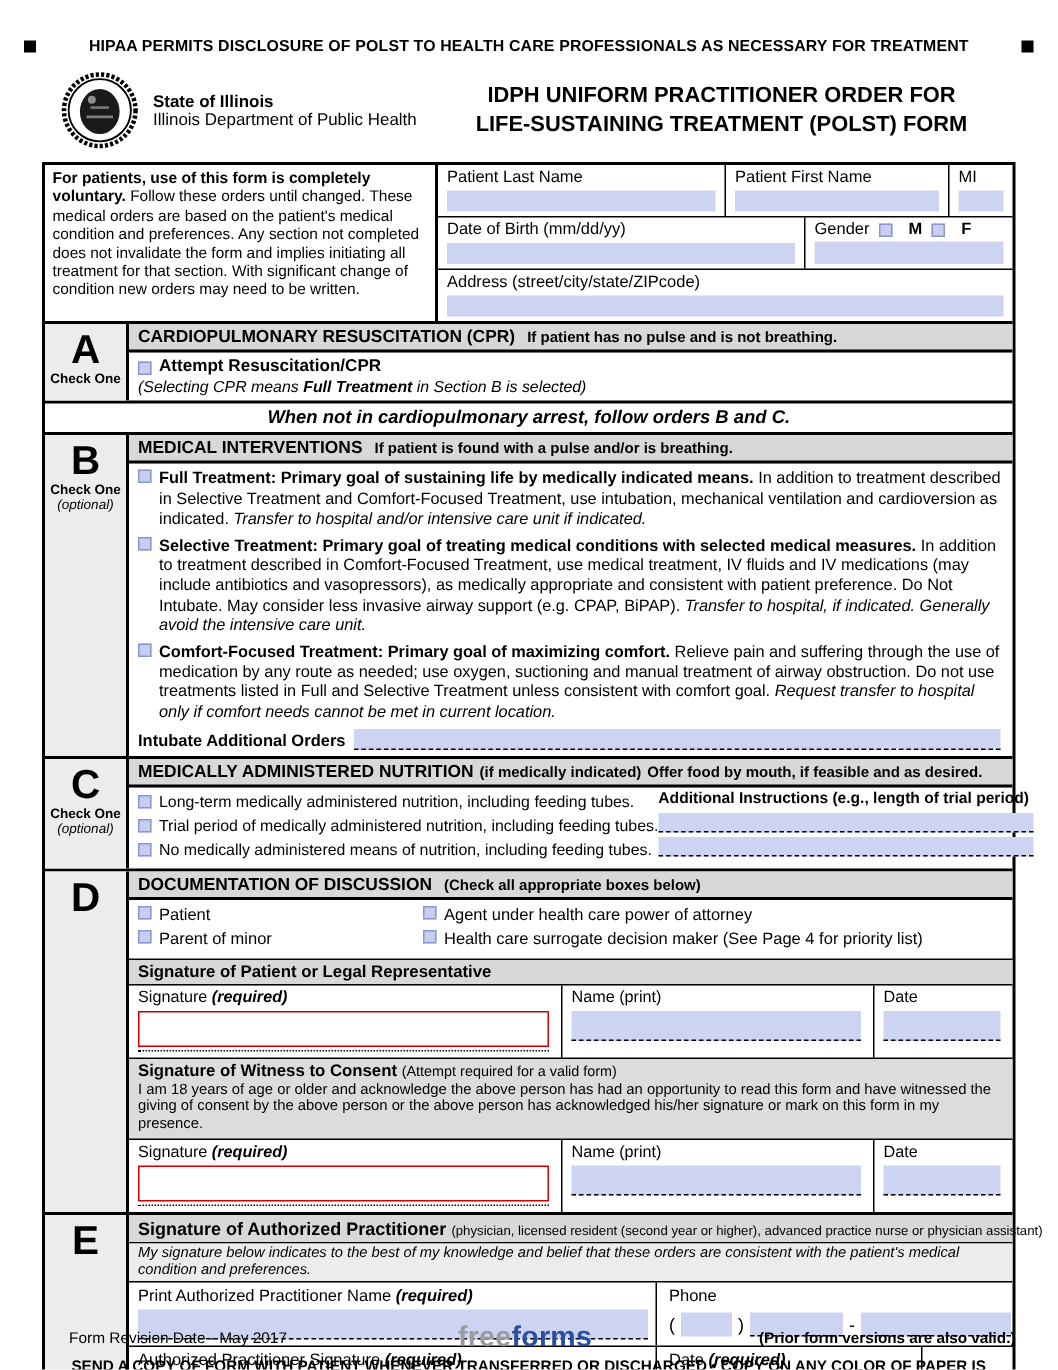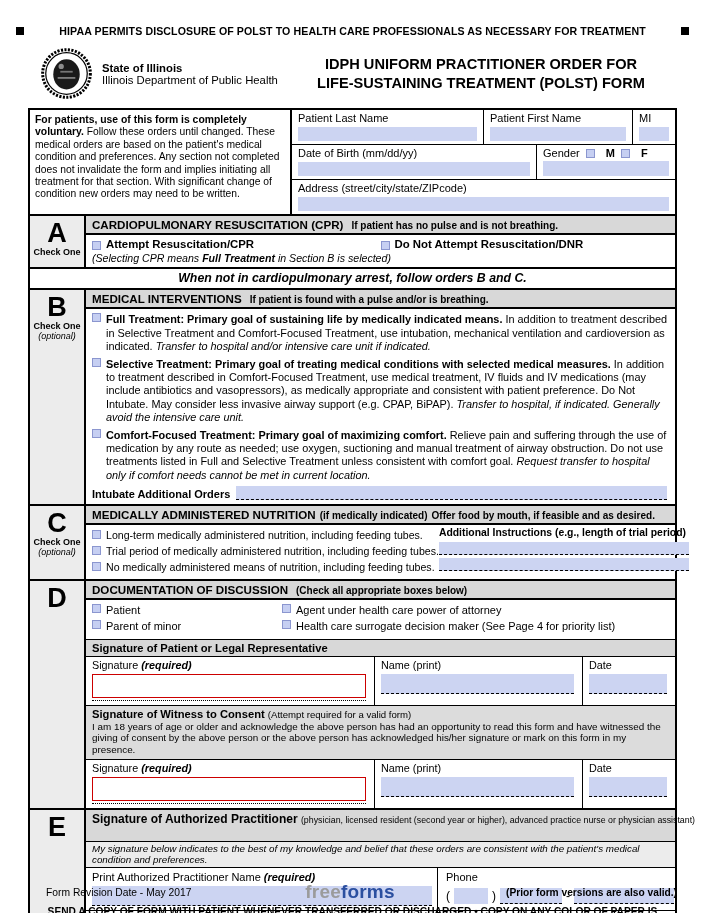--- a/index.html
+++ b/index.html
@@ -112,21 +112,21 @@
   .w-sig { width:289px; flex:0 0 auto; border-right:1.5px solid #000; }
   .w-name { flex:1; border-right:1.5px solid #000; }
   .w-date { width:92px; flex:0 0 auto; }
 
   .witness-block { background:#dcdcdc; border-bottom:1.5px solid #000; padding:2px 6px 3px 6px; }
   .witness-h { font-size:11.2px; font-weight:bold; }
   .witness-h .wnote { font-weight:normal; font-size:9.6px; }
   .witness-p { font-size:9.9px; line-height:11.6px; margin-top:1px; }
 
   
-  .e-header { background:#d8d8d8; border-bottom:1.5px solid #000; padding:2px 5px 15px 6px; font-size:12px; font-weight:bold; white-space:nowrap; }
+  .e-header { background:#d8d8d8; border-bottom:1.5px solid #000; padding:2px 5px 2px 6px; font-size:12px; font-weight:bold; white-space:nowrap; }
   .e-header .enote { font-weight:normal; font-size:8.8px; }
   .e-statement { background:#ececec; border-bottom:1.5px solid #000; padding:1.5px 6px; font-size:9.8px;font-style:italic; }
   .e-row { display:flex; border-bottom:1.5px solid #000; }
   .e-row.last { border-bottom:none; }
   .e-left { width:352px; flex:0 0 auto; border-right:1.5px solid #000; padding:2px 8px 4px 6px; }
   .e-right { flex:1; padding:2px 8px 4px 8px; }
   .e-lab { font-size:11px; line-height:14px; }
   .e-lab .req { font-weight:bold; font-style:italic; }
   .phone-line { display:flex; align-items:flex-end; gap:4px; font-size:12px; margin-top:4px; }
   .phone-paren { line-height:16px; }
@@ -230,24 +230,20 @@
     <div class="content-col">
       <div class="sec-header">
         <span>CARDIOPULMONARY RESUSCITATION (CPR)</span>
         <span class="note">If patient has no pulse and is not breathing.</span>
       </div>
       <div class="a-options">
         <div class="a-opt">
           <span class="cb" style="margin-top:3px;"></span>
           <span class="opt-text bold-lab">Attempt Resuscitation/CPR</span>
         </div>
-        <div class="a-opt">
-          <span class="cb" style="margin-top:3px;"></span>
-          <span class="opt-text bold-lab">Do Not Attempt Resuscitation/DNR</span>
-        </div>
       </div>
       <div class="a-note">
         <span>(Selecting CPR means</span>
         <span style="font-weight:bold;">Full Treatment</span>
         <span>in Section B is selected)</span>
       </div>
     </div>
   </div>
 
   <div class="banner">When not in cardiopulmonary arrest, follow orders B and C.</div>

